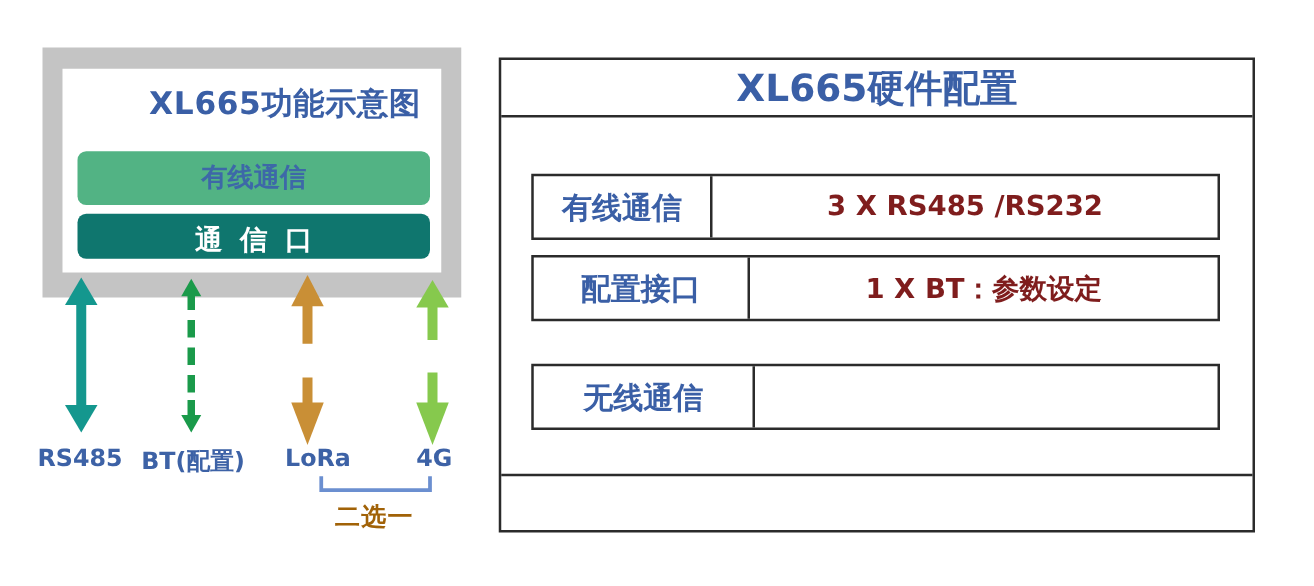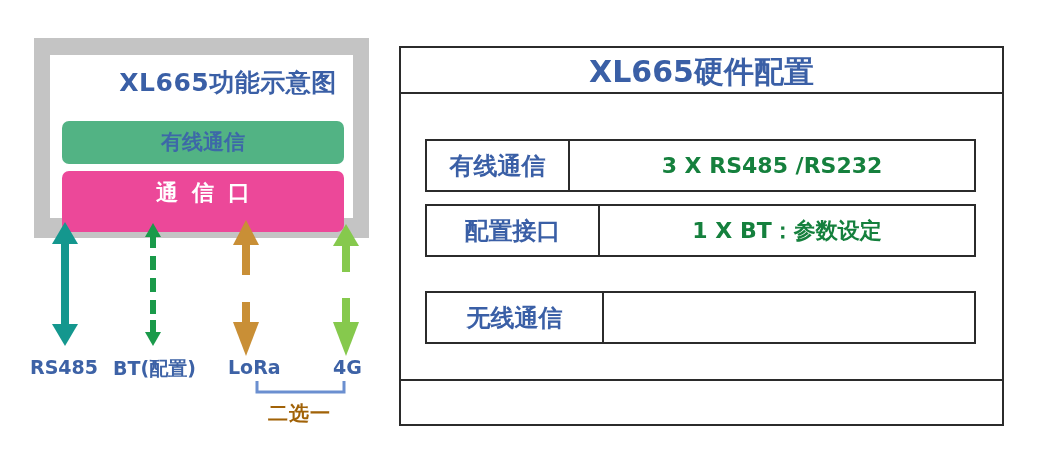--- a/index.html
+++ b/index.html
@@ -8,32 +8,32 @@
     font-family: "DejaVu Sans", "Liberation Sans", sans-serif;
     color: #3b5fa5;
   }
   .abs { position: absolute; }
   
   .frame { left: 34px; top: 38px; width: 335px; height: 200px; background: #c4c4c4; }
   .frame-inner { left: 50px; top: 55px; width: 303px; height: 163px; background: #ffffff; }
   .left-title { left: 50px; top: 66px; width: 356px; text-align: center; font-size: 25px; font-weight: bold; color: #3a5fa6; letter-spacing: 0.5px; }
   .bar { left: 62px; width: 282px; border-radius: 7px; text-align: center; font-weight: bold; }
   .bar-green { top: 121px; height: 43px; background: #52b384; color: #3d68a8; font-size: 21px; line-height: 43px; }
-  .bar-blue { top: 171px; height: 61px; background: #ec4899; color: #ffffff; font-size: 22px; line-height: 44px; letter-spacing: 14px; padding-left: 14px; box-sizing: border-box; }
+  .bar-blue { top: 171px; height: 36px; background: #0f766e; color: #ffffff; font-size: 22px; line-height: 44px; letter-spacing: 14px; padding-left: 14px; box-sizing: border-box; }
   svg.arrows { left: 0; top: 0; }
   .lbl { top: 356px; font-size: 19px; font-weight: bold; color: #3d62a6; white-space: nowrap; }
   .choose { left: 268px; top: 400px; font-size: 20px; font-weight: bold; color: #a16207; letter-spacing: 1px; }
 
   
   .rbox { left: 399px; top: 46px; width: 605px; height: 380px; border: 2px solid #2b2b2b; box-sizing: border-box; }
   .rtitle { left: 401px; top: 48px; width: 601px; height: 45px; text-align: center; line-height: 47px; font-size: 30px; font-weight: bold; color: #3a5fa6; }
   .hline { left: 401px; height: 2px; width: 601px; background: #2b2b2b; }
   .row { left: 425px; width: 551px; height: 53px; border: 2px solid #2b2b2b; box-sizing: border-box; display: flex; }
   .row .k { border-right: 2px solid #2b2b2b; font-size: 24px; font-weight: bold; color: #3a5fa6; display: flex; align-items: center; justify-content: center; box-sizing: border-box; }
-  .row .v { flex: 1; font-size: 22px; font-weight: bold; color: #15803d; display: flex; align-items: center; justify-content: center; }
+  .row .v { flex: 1; font-size: 22px; font-weight: bold; color: #7f1d1d; display: flex; align-items: center; justify-content: center; }
 </style>
 </head>
 <body>
 
 <div class="abs frame"></div>
 <div class="abs frame-inner"></div>
 <div class="abs left-title">XL665功能示意图</div>
 <div class="abs bar bar-green">有线通信</div>
 <div class="abs bar bar-blue">通信口</div>
 

